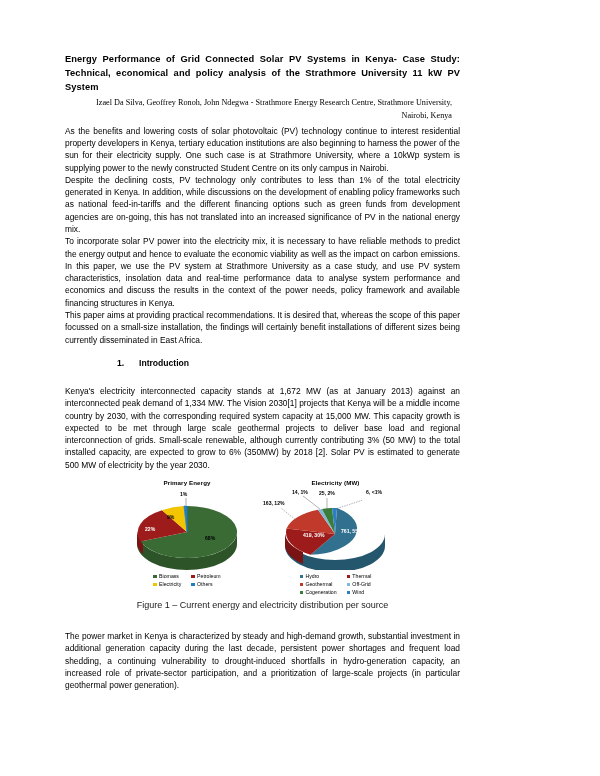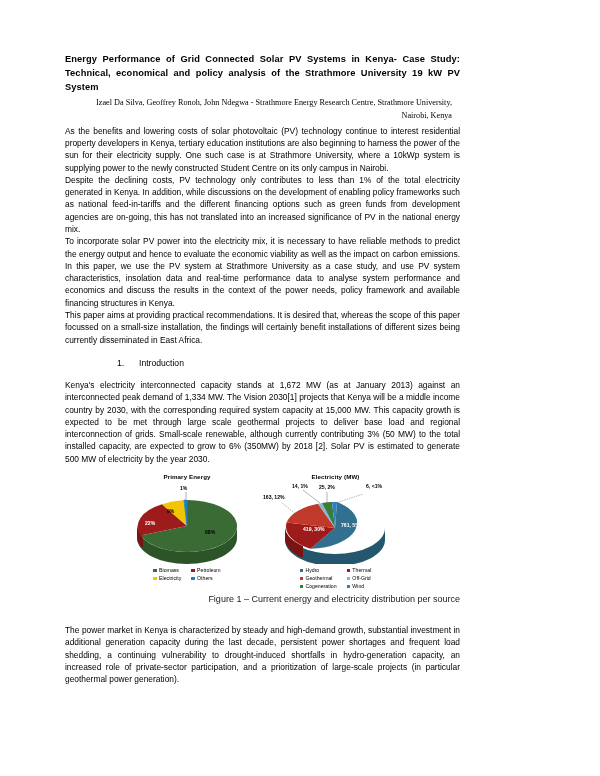--- a/index.html
+++ b/index.html
@@ -45,22 +45,22 @@
     font-size: 8.4px;
     line-height: 12.3px;
     text-align: justify;
     margin: 0;
   }
   .para-first {
     margin-top: 3px;
   }
   .section-head {
     font-size: 8.6px;
-    font-weight: normal;
-    margin: 12px 0 11px 0;
+    font-weight: bold;
+    margin: 12px 0 17px 0;
     padding-left: 52px;
   }
   .section-head .num {
     display: inline-block;
     width: 22px;
   }
   .figure-block {
     margin-top: 8px;
   }
   .charts-row {
@@ -100,21 +100,21 @@
     white-space: nowrap;
   }
   .legend-swatch {
     width: 3.4px;
     height: 3.4px;
     margin-right: 2.4px;
     flex: none;
   }
   .fig-caption {
     font-size: 9px;
-    text-align: right;
+    text-align: center;
     margin-top: 4px;
     color: #1a1a1a;
   }
   .lbl {
     position: absolute;
     font-size: 5.1px;
     font-weight: bold;
     line-height: 6.2px;
     white-space: nowrap;
     color: #000;
@@ -126,21 +126,21 @@
     margin-top: 20px;
   }
 </style>
 </head>
 <body>
 
 <div class="page">
 
   <h1 class="title">
     <span>Energy Performance of Grid Connected Solar PV Systems in Kenya- Case Study:</span>
-    <span class="line2">Technical, economical and policy analysis of the Strathmore University 19 kW PV System</span>
+    <span class="line2">Technical, economical and policy analysis of the Strathmore University 11 kW PV System</span>
   </h1>
 
   <div class="authors">Izael Da Silva, Geoffrey Ronoh, John Ndegwa - Strathmore Energy Research Centre, Strathmore University, Nairobi, Kenya</div>
 
   <p class="body-text para-first">As the benefits and lowering costs of solar photovoltaic (PV) technology continue to interest residential property developers in Kenya, tertiary education institutions are also beginning to harness the power of the sun for their electricity supply. One such case is at Strathmore University, where a 10kWp system is supplying power to the newly constructed Student Centre on its only campus in Nairobi.</p>
   <p class="body-text">Despite the declining costs, PV technology only contributes to less than 1% of the total electricity generated in Kenya. In addition, while discussions on the development of enabling policy frameworks such as national feed-in-tariffs and the different financing options such as green funds from development agencies are on-going, this has not translated into an increased significance of PV in the national energy mix.</p>
   <p class="body-text">To incorporate solar PV power into the electricity mix, it is necessary to have reliable methods to predict the energy output and hence to evaluate the economic viability as well as the impact on carbon emissions. In this paper, we use the PV system at Strathmore University as a case study, and use PV system characteristics, insolation data and real-time performance data to analyse system performance and economics and discuss the results in the context of the power needs, policy framework and available financing structures in Kenya.</p>
   <p class="body-text">This paper aims at providing practical recommendations. It is desired that, whereas the scope of this paper focussed on a small-size installation, the findings will certainly benefit installations of different sizes being currently disseminated in East Africa.</p>
 
   <div class="section-head">

